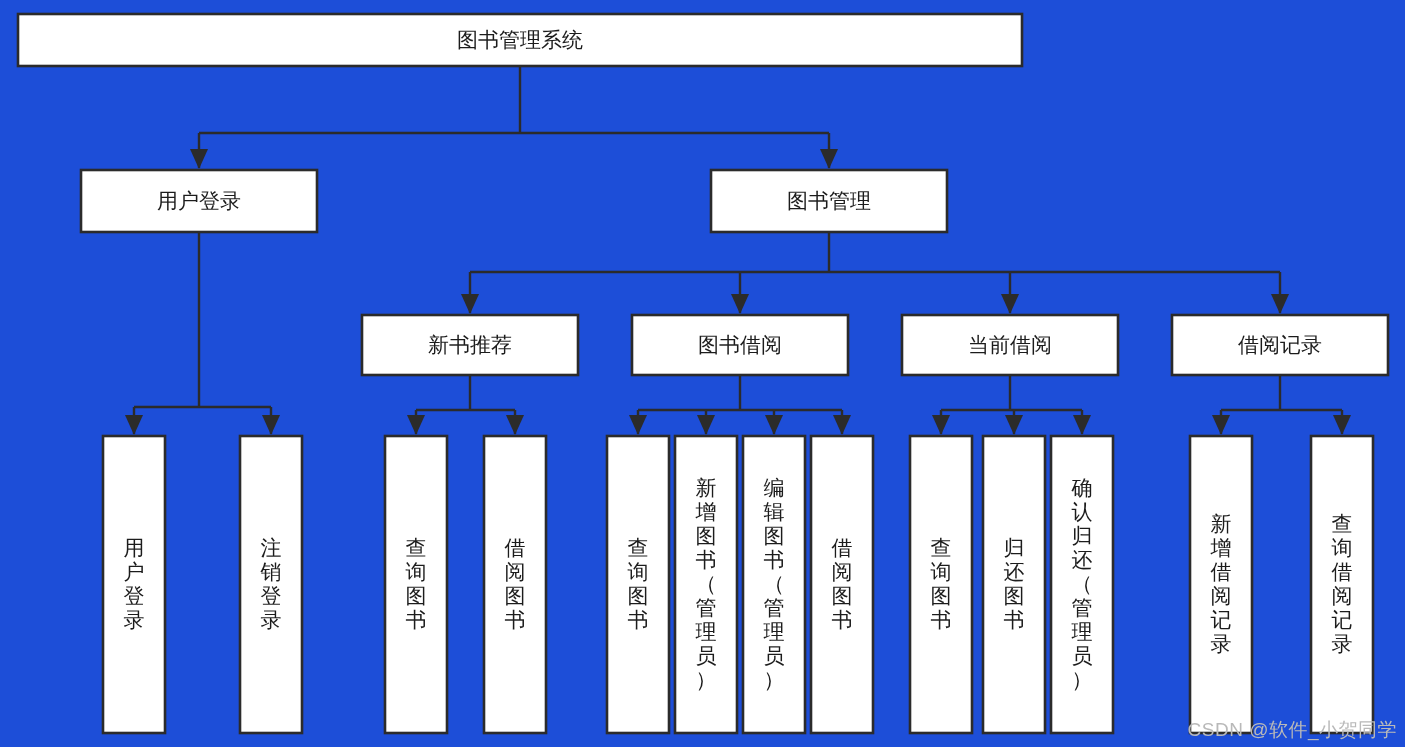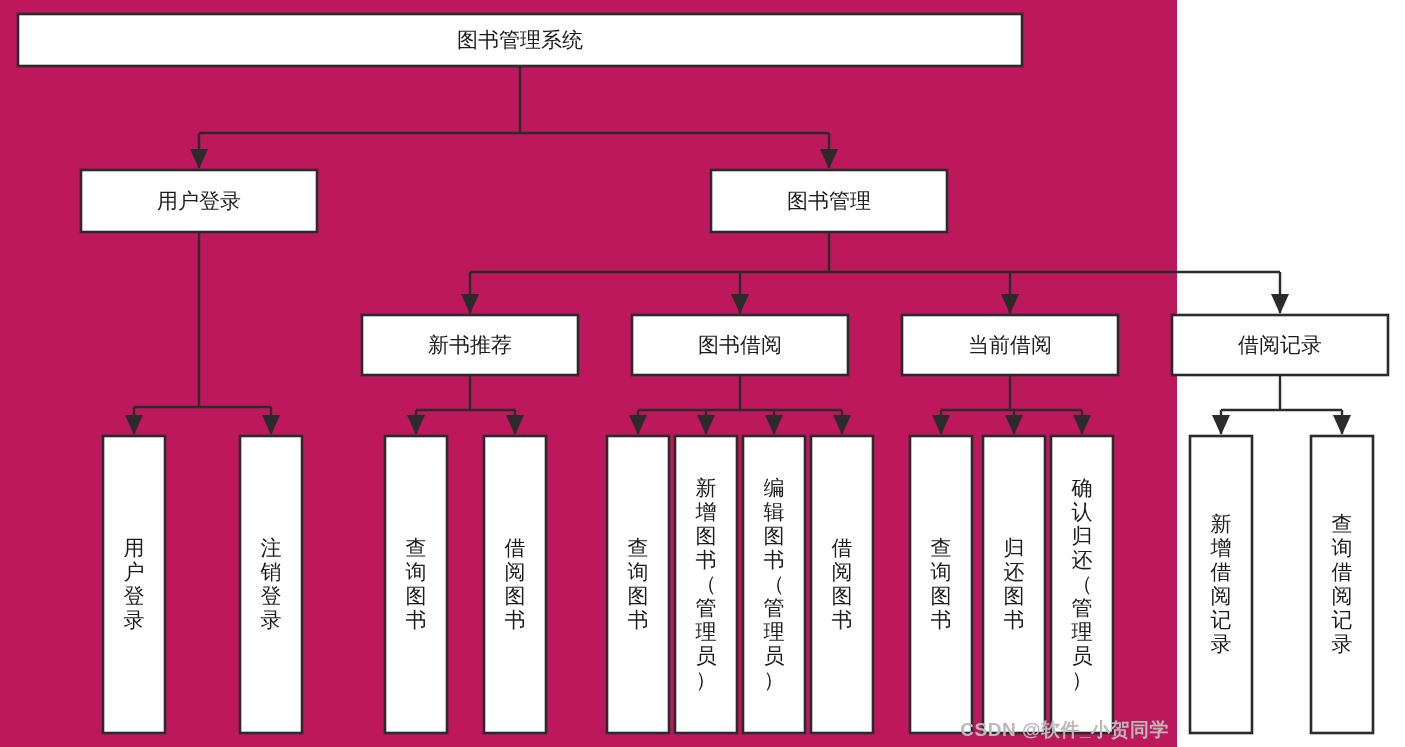--- a/index.html
+++ b/index.html
@@ -8,23 +8,23 @@
     background: #ffffff;
   }
   body {
     width: 1405px;
     height: 747px;
     overflow: hidden;
     font-family: "Liberation Sans", "DejaVu Sans", sans-serif;
   }
   #diagram-root {
     position: relative;
-    width: 1177px;
+    width: 1405px;
     height: 747px;
-    background: #be185d;
+    background: #1d4ed8;
   }
   svg#flow {
     position: absolute;
     left: 0;
     top: 0;
     width: 1405px;
     height: 747px;
   }
   .node-rect {
     fill: #ffffff;
@@ -57,21 +57,20 @@
   .watermark {
     position: absolute;
     right: 8px;
     bottom: 4px;
     font-family: "Liberation Sans", "DejaVu Sans", sans-serif;
     font-size: 19px;
     color: #b9b9b9;
     letter-spacing: 0.5px;
     white-space: nowrap;
     pointer-events: none;
-    font-weight: bold;
   }
 </style>
 </head>
 <body>
 
 <div id="diagram-root">
   <svg id="flow" viewBox="0 0 1405 747">
     <g id="edges-layer">
         <g>
           <path class="conn" d="M 520 66 L 520 133"></path>

